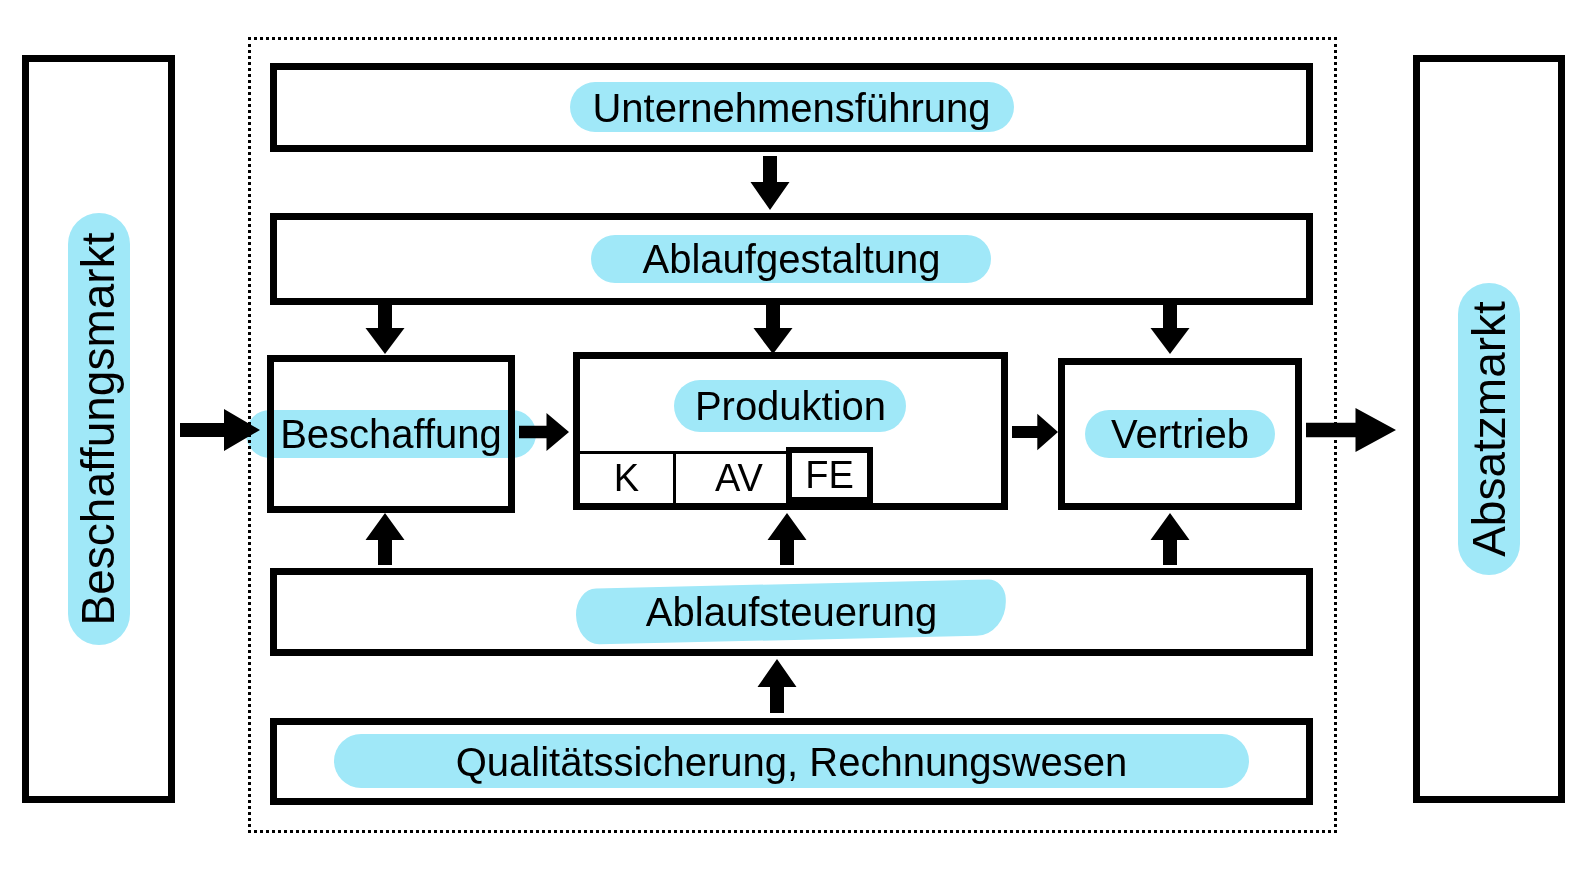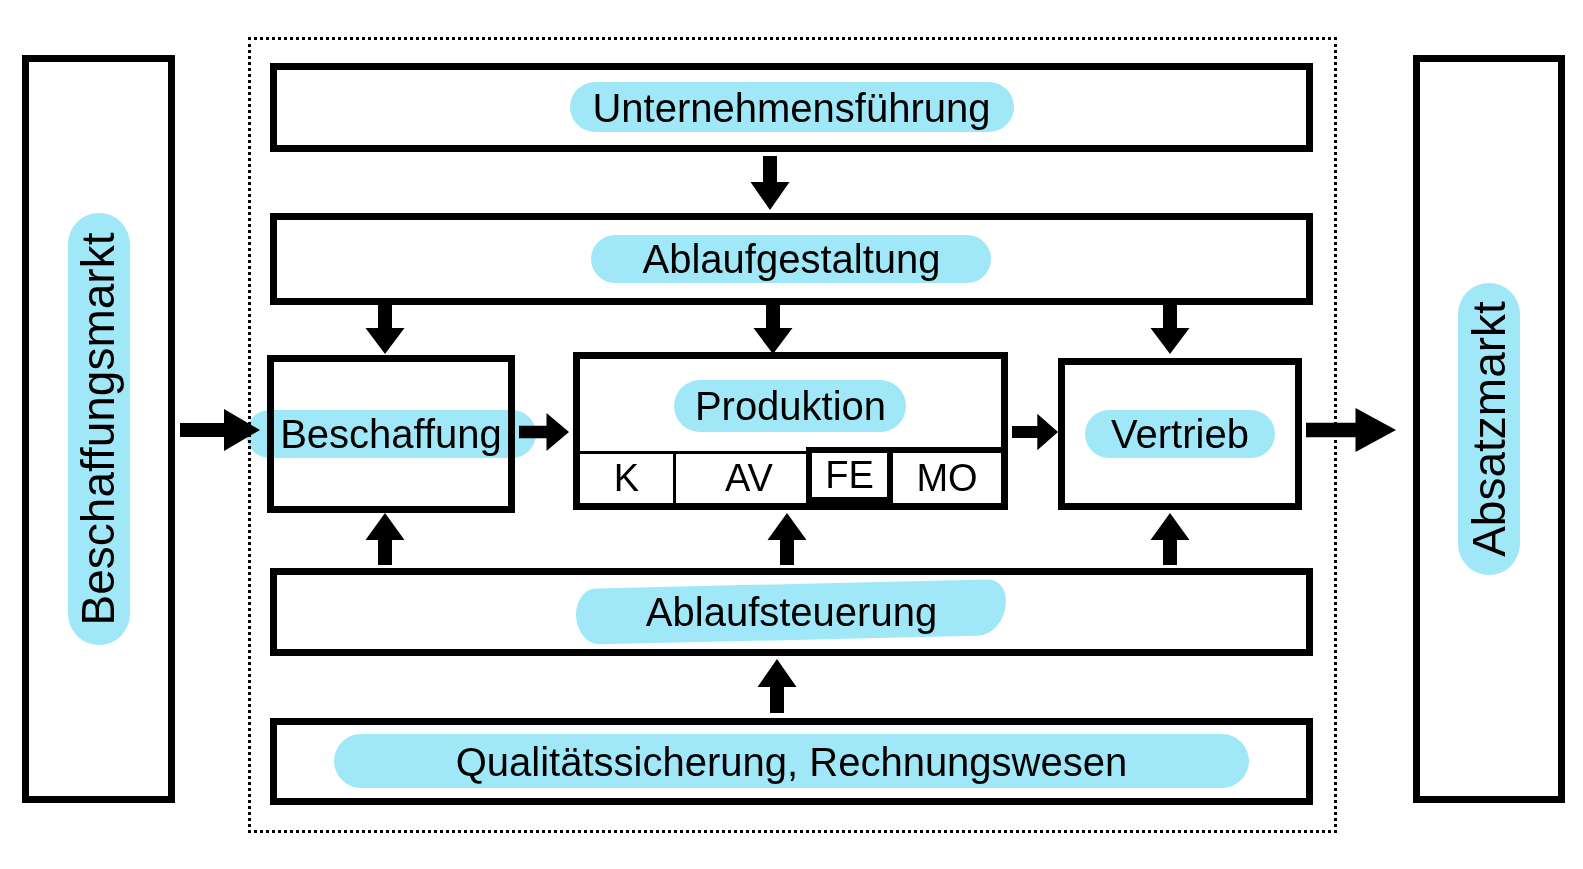--- a/index.html
+++ b/index.html
@@ -74,21 +74,21 @@
     display: flex; align-items: stretch;
   }
   .cell {
     box-sizing: border-box;
     display: flex; align-items: center; justify-content: center;
     font-size: 38px;
     border-top: 3px solid var(--line);
     background: var(--background);
   }
   .cell-k  { width: 96px; border-right: 3px solid var(--line); }
-  .cell-av { width: 130px; padding-left: 16px; }
+  .cell-av { width: 110px; padding-left: 16px; }
   .cell-fe { width: 87px; border: 6px solid var(--line); margin-top: -4px; }
   .cell-mo { flex: 1; border-top: 6px solid var(--line); margin-top: -4px; }
 </style>
 </head>
 <body>
 
 <div class="canvas">
 
   <div class="dotted"></div>
 
@@ -138,21 +138,20 @@
   <div class="hl" style="left:246px; top:410px; width:290px; height:48px;"></div>
 
   <div class="box" style="left:573px; top:352px; width:435px; height:158px; display:block;">
     <div class="prod-label-area">
       <span class="box-label">Produktion</span>
     </div>
     <div class="prod-cells">
       <div class="cell cell-k">K</div>
       <div class="cell cell-av">AV</div>
       <div class="cell cell-fe">FE</div>
-      <div class="cell cell-mo">MO</div>
     </div>
   </div>
   <div class="hl" style="left:674px; top:380px; width:232px; height:52px;"></div>
 
   <div class="box" style="left:1058px; top:358px; width:244px; height:152px;">
     <span class="box-label">Vertrieb</span>
   </div>
   <div class="hl" style="left:1085px; top:410px; width:190px; height:48px;"></div>
 
   <div class="arrow" style="left:180px; top:408px; width:80px; height:44px;">

